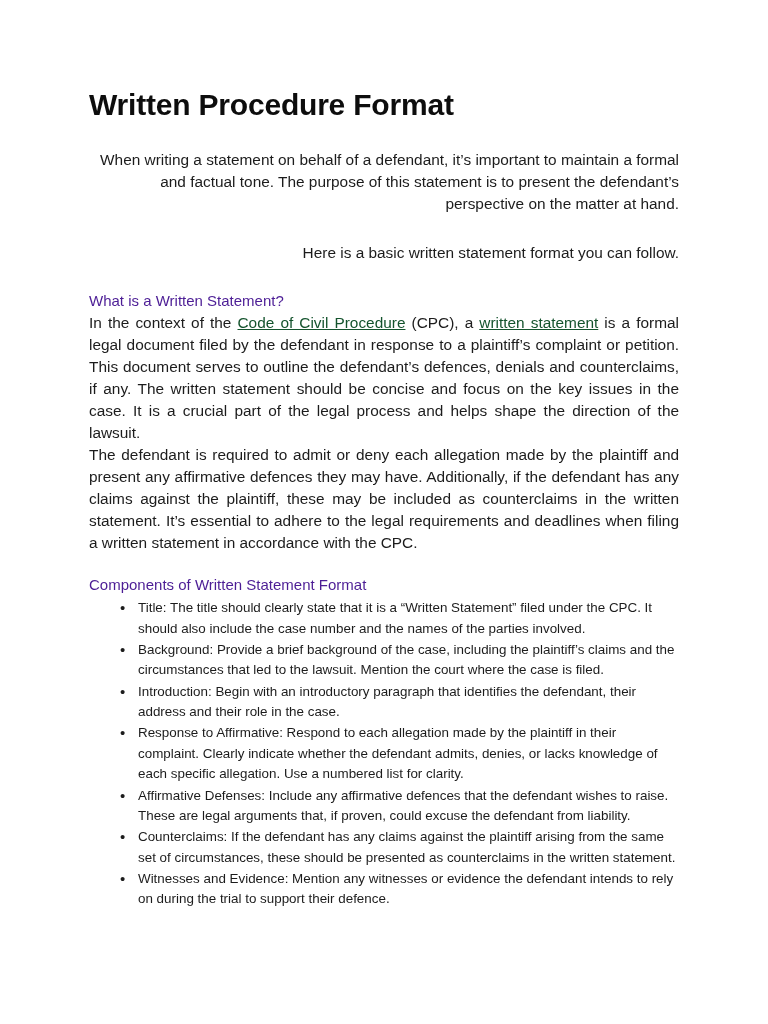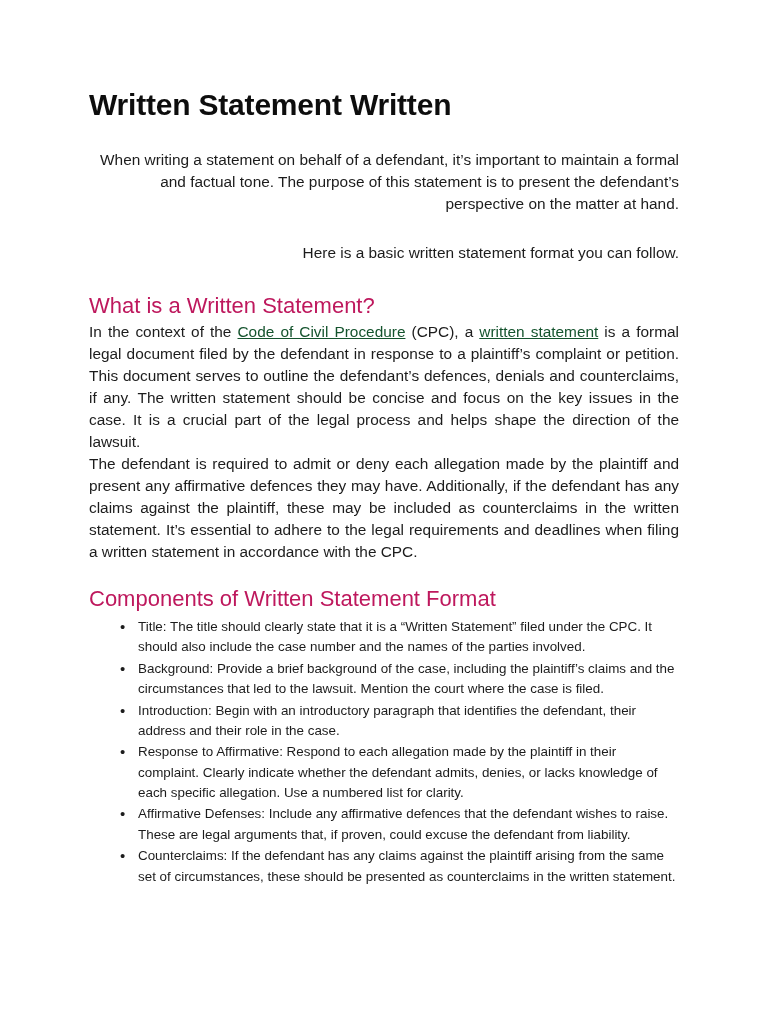--- a/index.html
+++ b/index.html
@@ -41,25 +41,25 @@
   .para.justify {
     text-align: justify;
     text-justify: inter-word;
   }
   .para.tight {
     margin-bottom: 0;
   }
   .spacer-sm { height: 13px; }
   .spacer-xs { height: 7px; }
   .section-heading {
-    font-size: 22px;
+    font-size: 15px;
     font-weight: normal;
     line-height: 1.35;
     margin: 0 0 1px 0;
-    color: #be185d;
+    color: #4c1d95;
   }
   a.doclink {
     color: #14532d;
     text-decoration: underline;
   }
   ul.bullets {
     list-style: none;
     margin: 3px 0 0 0;
     padding: 0;
   }
@@ -83,21 +83,21 @@
   }
   ul.bullets > li b {
     font-weight: normal;
   }
 </style>
 </head>
 <body>
 
 <div class="page">
 
-  <h1 class="doc-title">Written Statement Written</h1>
+  <h1 class="doc-title">Written Procedure Format</h1>
 
   <p class="para">When writing a statement on behalf of a defendant, it’s important to maintain a formal and factual tone. The purpose of this statement is to present the defendant’s perspective on the matter at hand.</p>
 
   <div class="spacer-sm"></div>
 
   <p class="para">Here is a basic written statement format you can follow.</p>
 
   <div class="spacer-sm"></div>
 
   <h2 class="section-heading">What is a Written Statement?</h2>
@@ -111,15 +111,16 @@
   <h2 class="section-heading">Components of Written Statement Format</h2>
 
 
   <ul class="bullets">
     <li><b>Title:</b><span> The title should clearly state that it is a “Written Statement” filed under the CPC. It should also include the case number and the names of the parties involved.</span></li>
     <li><b>Background:</b><span> Provide a brief background of the case, including the plaintiff’s claims and the circumstances that led to the lawsuit. Mention the court where the case is filed.</span></li>
     <li><b>Introduction:</b><span> Begin with an introductory paragraph that identifies the defendant, their address and their role in the case.</span></li>
     <li><b>Response to Affirmative:</b><span> Respond to each allegation made by the plaintiff in their complaint. Clearly indicate whether the defendant admits, denies, or lacks knowledge of each specific allegation. Use a numbered list for clarity.</span></li>
     <li><b>Affirmative Defenses</b><span>: Include any affirmative defences that the defendant wishes to raise. These are legal arguments that, if proven, could excuse the defendant from liability.</span></li>
     <li><b>Counterclaims:</b><span> If the defendant has any claims against the plaintiff arising from the same set of circumstances, these should be presented as counterclaims in the written statement.</span></li>
+    <li><b>Witnesses and Evidence:</b><span> Mention any witnesses or evidence the defendant intends to rely on during the trial to support their defence.</span></li>
   </ul>
 
 </div>
 
 </body></html>

